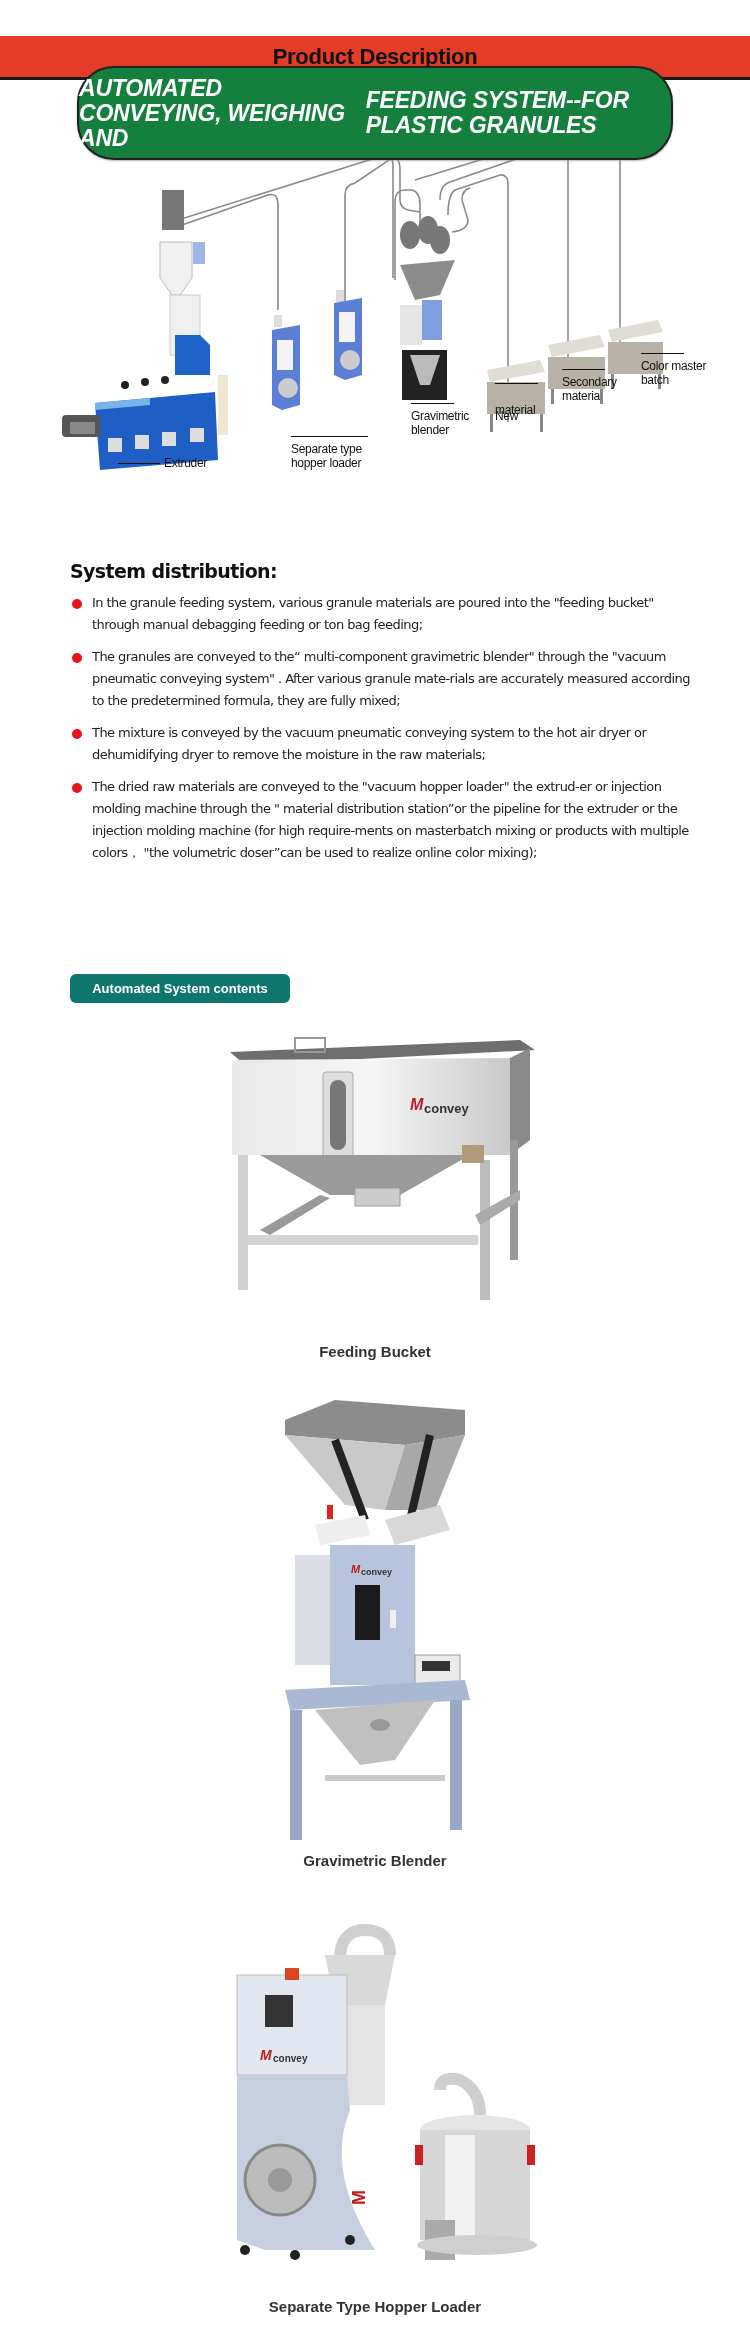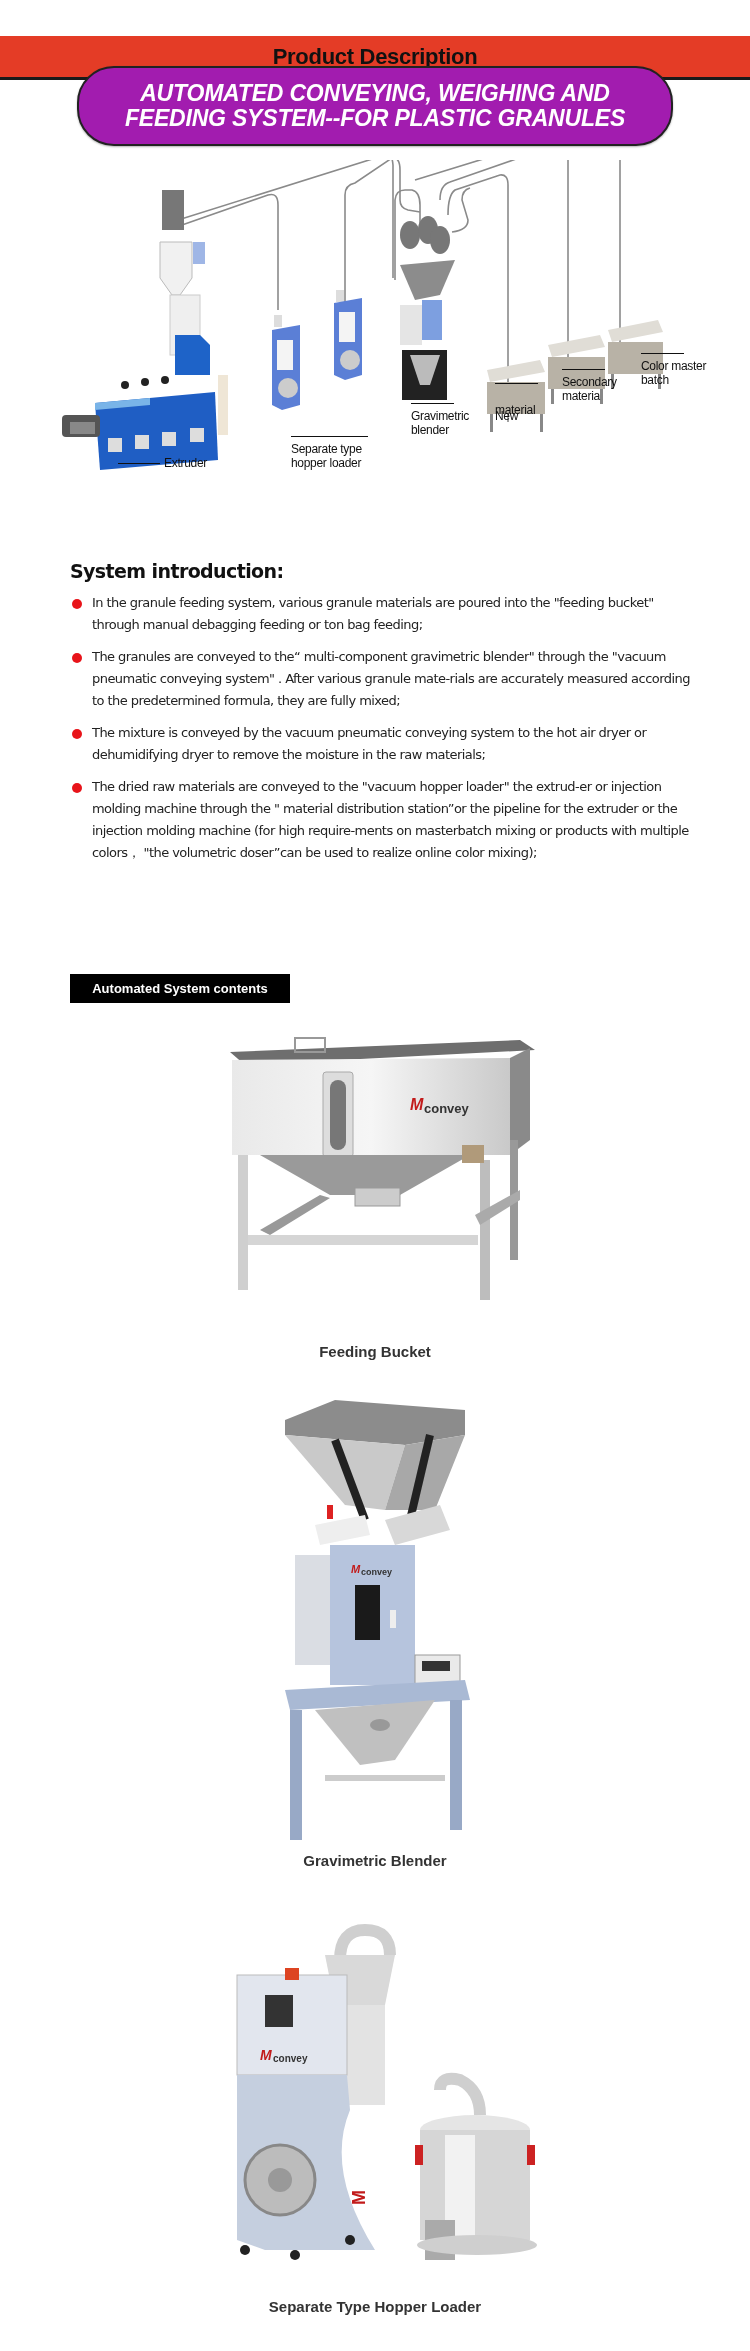--- a/index.html
+++ b/index.html
@@ -1,35 +1,35 @@
 <!DOCTYPE html>
 <html><head>
 <meta charset="utf-8">
 <style>
   * { box-sizing: border-box; margin: 0; padding: 0; }
   body { width: 750px; height: 2351px; background: #ffffff; font-family: "Liberation Sans", sans-serif; position: relative; overflow: hidden; }
 
   .header-bar { position: absolute; left: 0; top: 0; width: 750px; height: 44px; background: #e43c26; border-bottom: 3px solid #1a1a1a; display: flex; align-items: center; justify-content: center; margin-top: 36px; }
   .header-bar span { font-family: "Liberation Sans", sans-serif; font-weight: bold; font-size: 22px; color: #111; letter-spacing: -0.3px; }
 
-  .banner { position: absolute; left: 77px; top: 66px; width: 596px; height: 80px; background: #a21caf; border: 2px solid #222; border-radius: 37px; display: flex; flex-direction: column; align-items: center; justify-content: center; box-shadow: 0 1px 2px rgba(0,0,0,0.3); }
+  .banner { position: absolute; left: 77px; top: 66px; width: 596px; height: 94px; background: #15803d; border: 2px solid #222; border-radius: 37px; display: flex; flex-direction: row; align-items: center; justify-content: center; box-shadow: 0 1px 2px rgba(0,0,0,0.3); }
   .banner span { font-family: "Liberation Sans", sans-serif; font-weight: bold; font-style: italic; color: #ffffff; font-size: 23px; line-height: 25px; letter-spacing: -0.2px; }
 
   .diagram { position: absolute; left: 0; top: 160px; width: 750px; height: 360px; }
   .diagram svg { position: absolute; left: 0; top: 0; }
   .diag-label { position: absolute; font-family: "Liberation Sans", sans-serif; font-size: 12px; line-height: 13px; color: #111; letter-spacing: -0.3px; text-align: right; }
   .diag-line { position: absolute; height: 1px; background: #111; }
 
   .intro { position: absolute; left: 70px; top: 560px; width: 620px; }
   .intro h2 { font-family: "DejaVu Sans", sans-serif; font-weight: bold; font-size: 19px; color: #111; letter-spacing: -0.6px; margin-bottom: 10px; }
   .bullet { position: relative; padding-left: 22px; margin-bottom: 10px; }
   .bullet .dot { position: absolute; left: 2px; top: 7px; width: 10px; height: 10px; border-radius: 50%; background: #e8141a; }
   .bullet p { font-family: "DejaVu Sans", sans-serif; font-size: 13px; line-height: 22px; color: #222; letter-spacing: -0.55px; }
 
-  .section-badge { position: absolute; left: 70px; top: 974px; width: 220px; height: 29px; background: #000000; display: flex; align-items: center; justify-content: center; }
+  .section-badge { position: absolute; left: 70px; top: 974px; width: 220px; height: 29px; background: #0f766e; display: flex; align-items: center; justify-content: center; border-radius: 6px; }
   .section-badge span { font-family: "Liberation Sans", sans-serif; font-weight: bold; font-size: 13px; color: #fff; }
 
   .product { position: absolute; left: 0; width: 750px; }
   .product .img-box { position: absolute; }
   .product .caption { position: absolute; left: 0; width: 750px; text-align: center; font-family: "Liberation Sans", sans-serif; font-weight: bold; font-size: 15px; color: #333; }
 </style>
 </head>
 <body>
 
 <div class="header-bar">
@@ -131,21 +131,21 @@
   <div class="diag-line" style="left:562px; top:209px; width:43px;"></div>
   <div class="diag-label" style="left:562px; top:216px;">Secondary</div>
   <div class="diag-label" style="left:562px; top:230px;">materia</div>
 
   <div class="diag-line" style="left:641px; top:193px; width:43px;"></div>
   <div class="diag-label" style="left:641px; top:200px;">Color master</div>
   <div class="diag-label" style="left:641px; top:214px;">batch</div>
 </div>
 
 <div class="intro">
-  <h2>System introduction:</h2>
+  <h2>System distribution:</h2>
   <div class="bullet">
     <span class="dot"></span>
     <p>In the granule feeding system, various granule materials are poured into the "feeding bucket" through manual debagging feeding or ton bag feeding;</p>
   </div>
   <div class="bullet">
     <span class="dot"></span>
     <p>The granules are conveyed to the“ multi-component gravimetric blender" through the "vacuum pneumatic conveying system" . After various granule mate-rials are accurately measured according to the predetermined formula, they are fully mixed;</p>
   </div>
   <div class="bullet">
     <span class="dot"></span>

